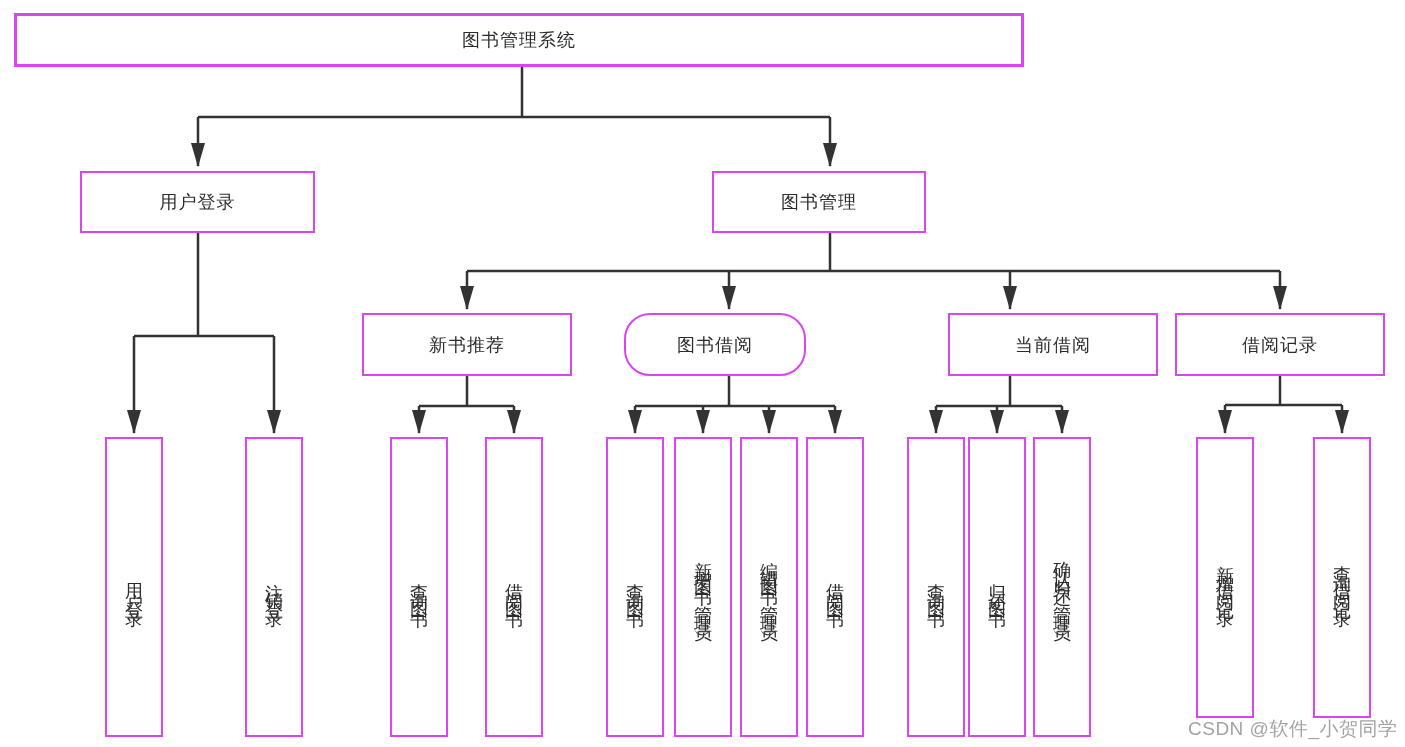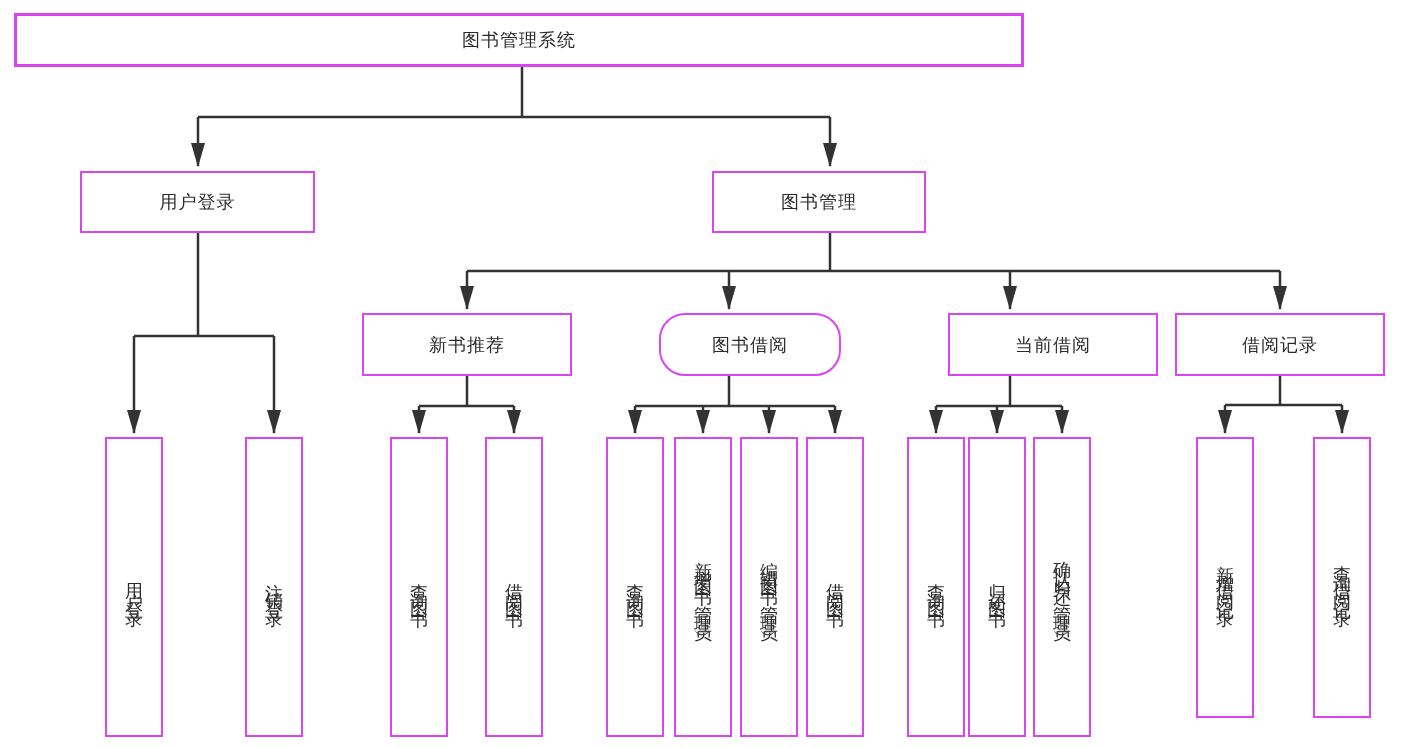--- a/index.html
+++ b/index.html
@@ -113,21 +113,21 @@
     <line x1="1225" y1="405" x2="1225" y2="433" marker-end="url(#ah)"></line>
     <line x1="1342" y1="405" x2="1342" y2="433" marker-end="url(#ah)"></line>
   </svg>
 
   <div class="box h" style="left:14px; top:13px; width:1010px; height:54px; border-width:3px;">图书管理系统</div>
 
   <div class="box h" style="left:80px; top:171px; width:235px; height:62px;">用户登录</div>
   <div class="box h" style="left:712px; top:171px; width:214px; height:62px;">图书管理</div>
 
   <div class="box h" style="left:362px; top:313px; width:210px; height:63px;">新书推荐</div>
-  <div class="box h" style="left:659px; top:313px; width:182px; height:63px;border-radius:26px;">图书借阅</div>
+  <div class="box h" style="left:624px; top:313px; width:182px; height:63px;border-radius:26px;">图书借阅</div>
   <div class="box h" style="left:948px; top:313px; width:210px; height:63px;">当前借阅</div>
   <div class="box h" style="left:1175px; top:313px; width:210px; height:63px;">借阅记录</div>
 
   <div class="box v" style="left:105px; top:437px; width:58px; height:300px;">用户登录</div>
   <div class="box v" style="left:245px; top:437px; width:58px; height:300px;">注销登录</div>
 
   <div class="box v" style="left:390px; top:437px; width:58px; height:300px;">查询图书</div>
   <div class="box v" style="left:485px; top:437px; width:58px; height:300px;">借阅图书</div>
 
   <div class="box v" style="left:606px; top:437px; width:58px; height:300px;">查询图书</div>
@@ -135,14 +135,15 @@
   <div class="box v" style="left:740px; top:437px; width:58px; height:300px;">编辑图书（管理员）</div>
   <div class="box v" style="left:806px; top:437px; width:58px; height:300px;">借阅图书</div>
 
   <div class="box v" style="left:907px; top:437px; width:58px; height:300px;">查询图书</div>
   <div class="box v" style="left:968px; top:437px; width:58px; height:300px;">归还图书</div>
   <div class="box v" style="left:1033px; top:437px; width:58px; height:300px;">确认归还（管理员）</div>
 
   <div class="box v" style="left:1196px; top:437px; width:58px; height:281px;">新增借阅记录</div>
   <div class="box v" style="left:1313px; top:437px; width:58px; height:281px;">查询借阅记录</div>
 
+  <div class="watermark">CSDN @软件_小贺同学</div>
 
 </div>
 
 </body></html>

